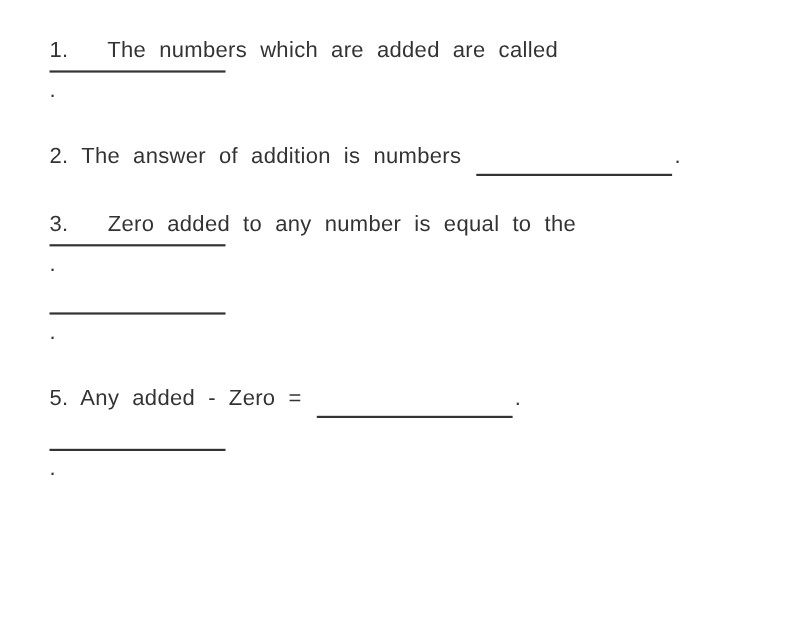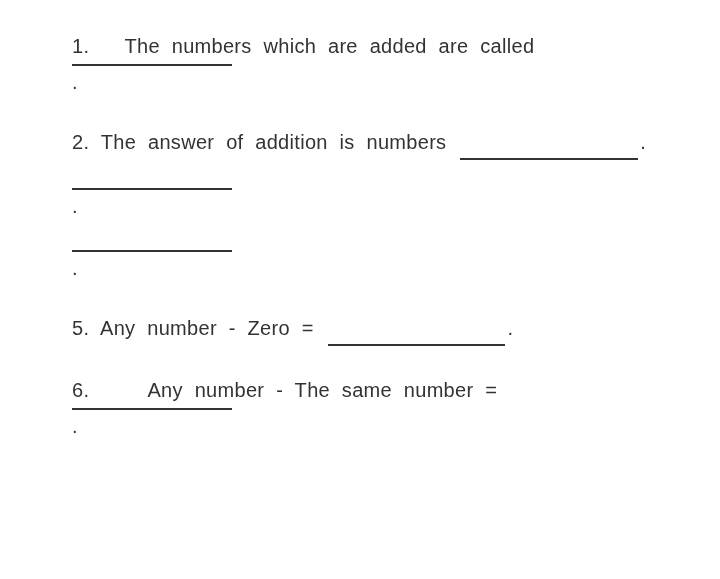--- a/index.html
+++ b/index.html
@@ -14,21 +14,20 @@
       font-size: 20px;
       color: #333333;
       width: 720px;
       min-height: 579px;
       padding: 30px 45px 30px 45px;
       line-height: 1.6;
     }
 
     .question-block {
       margin-bottom: 28px;
-      margin-left: 27px;
     }
 
     .question-line {
       text-align: justify;
       word-spacing: 6px;
       letter-spacing: 0.3px;
     }
 
     .blank {
       display: inline-block;
@@ -77,34 +76,34 @@
 
 <div class="question-block">
   <div class="question-line">
     <span>2.</span>
     <span>The answer of addition is numbers</span>
     <span class="blank">&nbsp;&nbsp;&nbsp;&nbsp;&nbsp;&nbsp;&nbsp;&nbsp;&nbsp;&nbsp;&nbsp;&nbsp;&nbsp;&nbsp;&nbsp;</span><span>.</span>
   </div>
 </div>
 
 <div class="question-block">
+  <div class="question-line">
+    <span>3.</span>&nbsp;&nbsp;
+    <span>Zero added to any number is equal to the</span>
+  </div>
   <span class="blank-line q3-line2"></span><span>.</span>
 </div>
 
 <div class="question-block">
   <span class="blank-line q4-line2"></span><span>.</span>
 </div>
 
 <div class="question-block">
   <div class="question-line">
     <span>5.</span>
-    <span>Any number - Zero =</span>
+    <span>Any added - Zero =</span>
     <span class="blank">&nbsp;&nbsp;&nbsp;&nbsp;&nbsp;&nbsp;&nbsp;&nbsp;&nbsp;&nbsp;&nbsp;&nbsp;&nbsp;&nbsp;&nbsp;</span><span>.</span>
   </div>
 </div>
 
 <div class="question-block">
-  <div class="question-line">
-    <span>6.</span>&nbsp;&nbsp;&nbsp;&nbsp;
-    <span>Any number - The same number =</span>
-  </div>
   <span class="blank-line q6-line2"></span><span>.</span>
 </div>
 
 </body></html>

